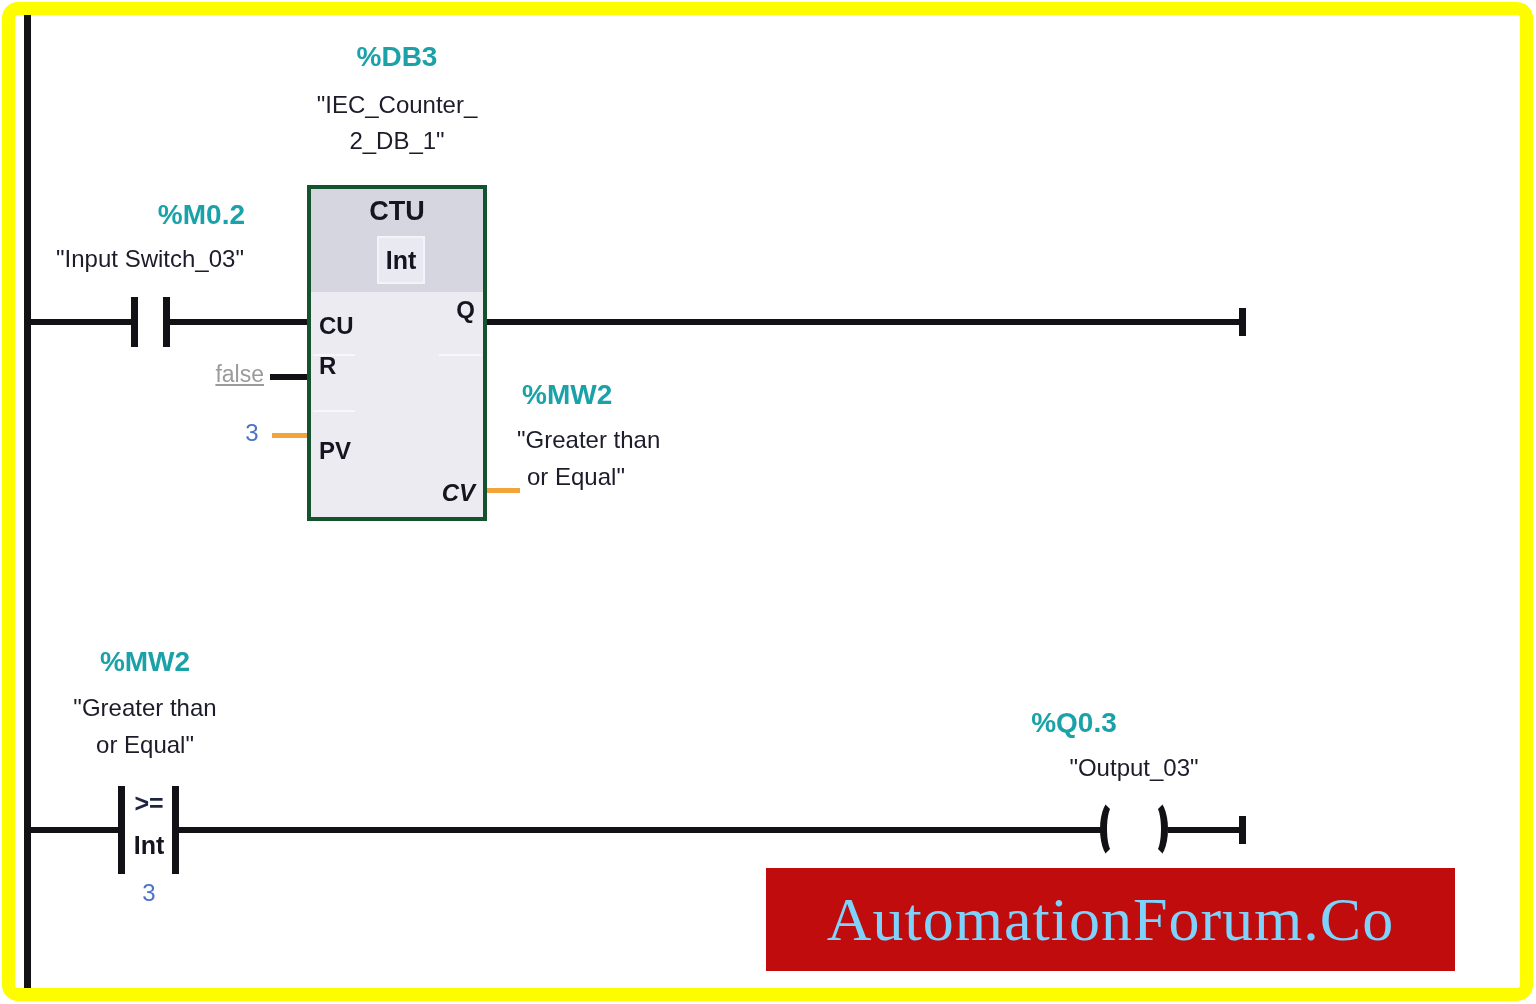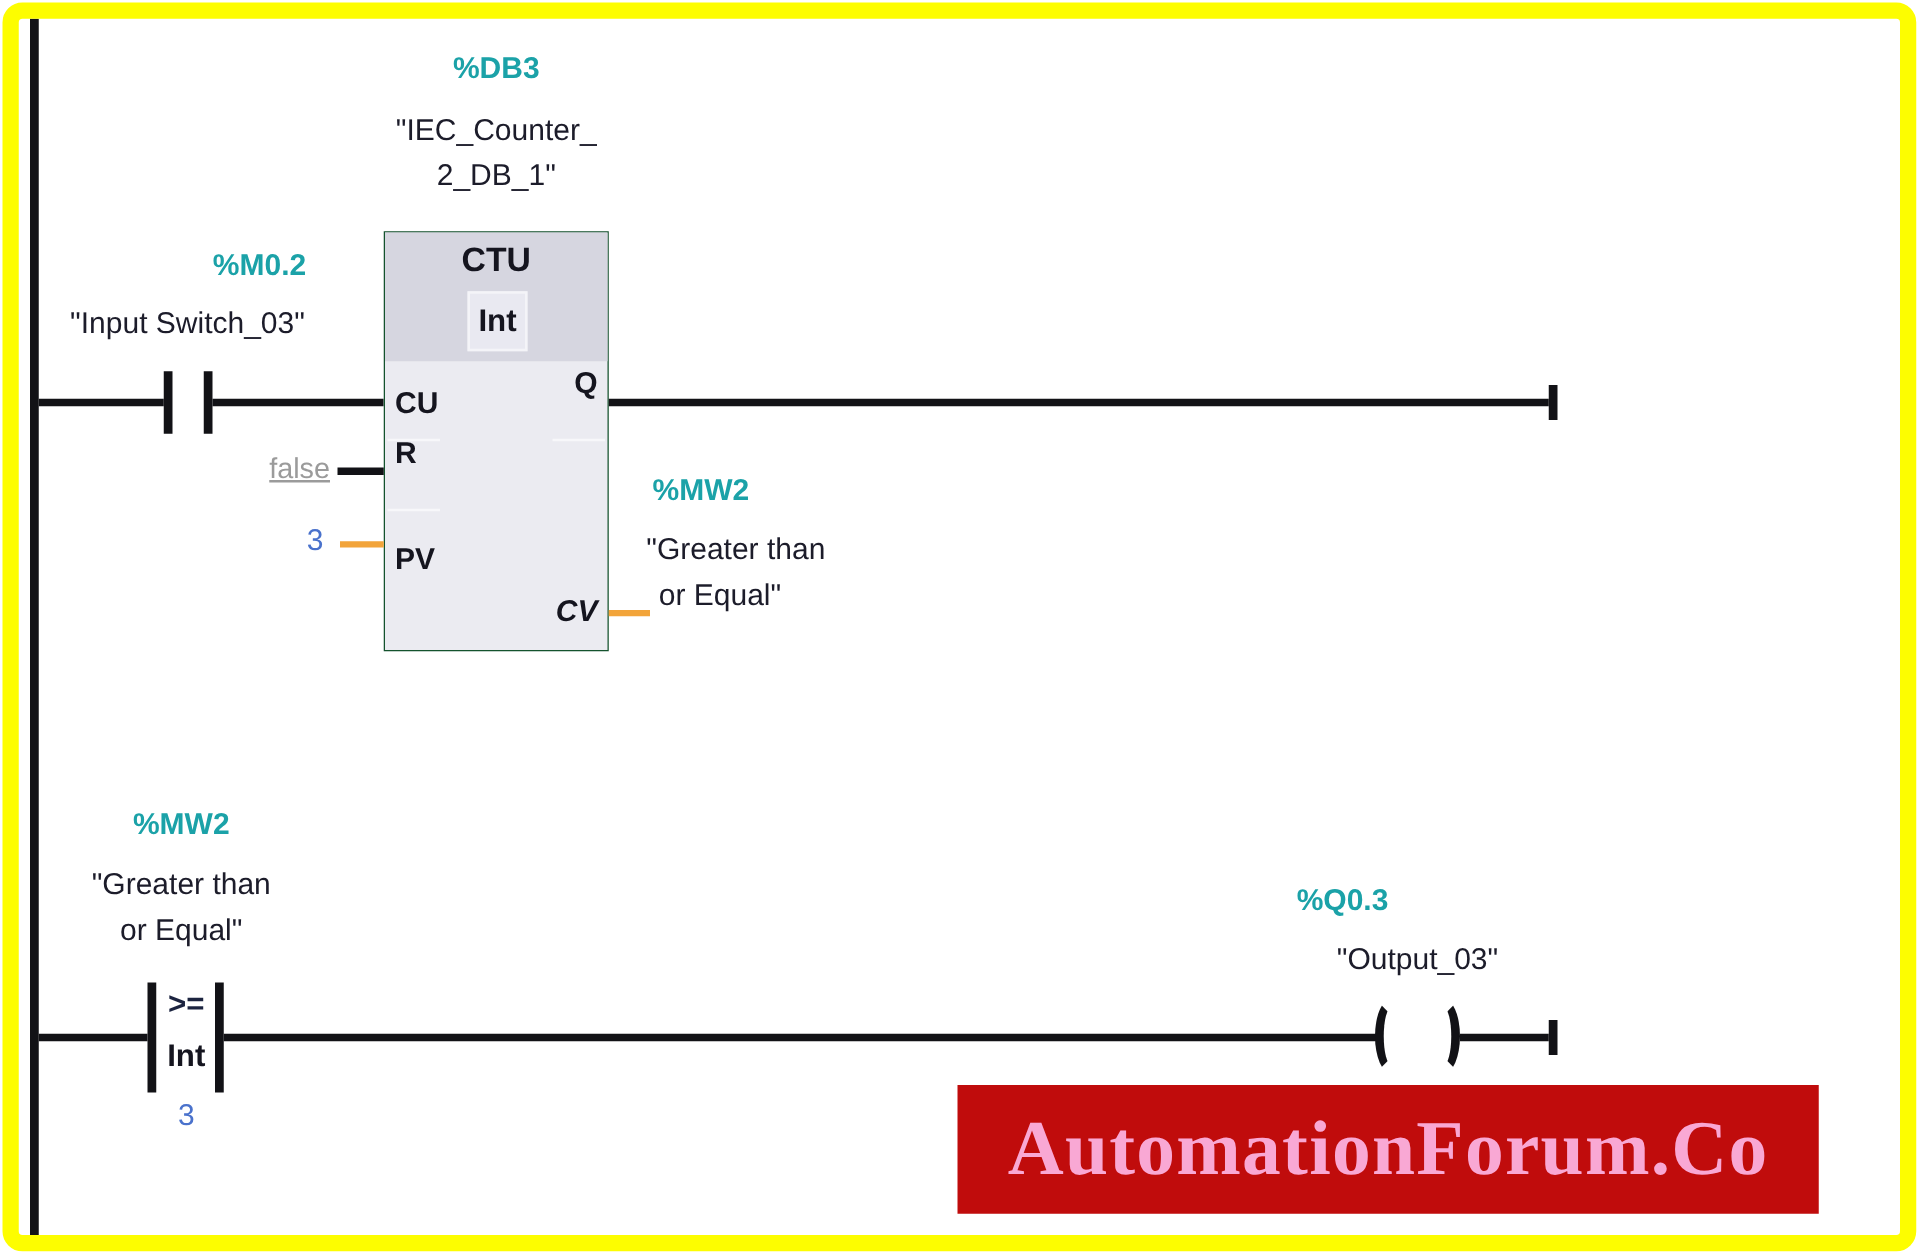--- a/index.html
+++ b/index.html
@@ -11,28 +11,28 @@
     position:absolute; left:2px; top:2px; right:3px; bottom:3px;
     border:13px solid #fdfd00; border-radius:16px;
     pointer-events:none; z-index:50;
   }
   .rail { position:absolute; background:#121216; }
   .wire-h { position:absolute; height:6px; background:#121216; }
   .wire-orange { position:absolute; height:5px; background:#f2a43a; }
   .bar-v { position:absolute; width:7px; background:#121216; }
   .tick { position:absolute; width:7px; height:28px; background:#121216; }
 
-  .addr { position:absolute; color:#1ba2a8; font-weight:bold; font-size:24px; white-space:nowrap; }
+  .addr { position:absolute; color:#1ba2a8; font-weight:bold; font-size:28px; white-space:nowrap; }
   .op-name { position:absolute; color:#1c1c2a; font-size:24px; white-space:nowrap; }
   .t-center { text-align:center; }
   .t-right { text-align:right; }
 
   .block {
     position:absolute; left:307px; top:185px; width:180px; height:336px;
-    background:#ebebf1; border:1px solid #14532d; box-sizing:border-box;
+    background:#ebebf1; border:4px solid #14532d; box-sizing:border-box;
   }
   .block-header { position:absolute; left:0; top:0; right:0; height:103px; background:#d6d6e0; }
   .block-title { position:absolute; left:0; right:0; top:7px; text-align:center;
     font-weight:bold; font-size:27px; color:#15151f; }
   .int-box { position:absolute; left:66px; top:47px; width:48px; height:48px;
     background:#e9e9f1; border:2px solid #f4f4f8; box-sizing:border-box;
     text-align:center; line-height:44px; font-weight:bold; font-size:25px; color:#15151f; }
   .pin { position:absolute; font-weight:bold; font-size:24px; color:#15151f; }
   .pin-sep { position:absolute; height:2px; background:#f7f7fa; }
 
@@ -44,21 +44,21 @@
 
   .paren { position:absolute; width:26px; height:60px; box-sizing:border-box; border:7px solid transparent; border-radius:50%; }
   .paren.left  { border-left-color:#121216; }
   .paren.right { border-right-color:#121216; }
 
   .banner {
     position:absolute; left:766px; top:868px; width:689px; height:103px;
     background:#c00c0c; display:flex; align-items:center; justify-content:center; z-index:40;
   }
   .banner-text {
-    color:#f9a8d4; font-family:"Liberation Serif", serif; font-weight:bold;
+    color:#7dd3fc; font-family:"Liberation Serif", serif; font-weight:normal;
     font-size:62px; letter-spacing:1px; white-space:nowrap;
   }
 </style>
 </head>
 <body>
 
 <div class="screen">
 
   <div class="rail" style="left:24px; top:15px; width:7px; height:974px;"></div>
 

